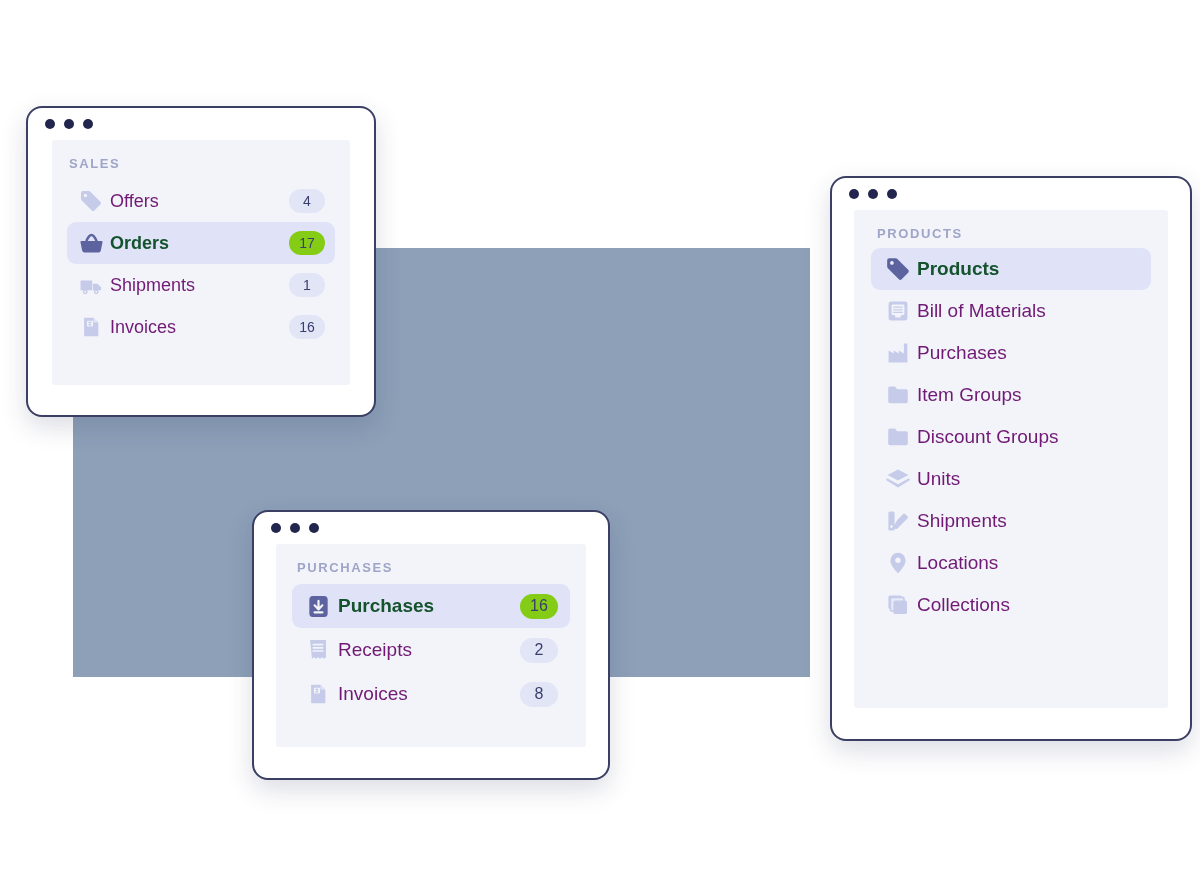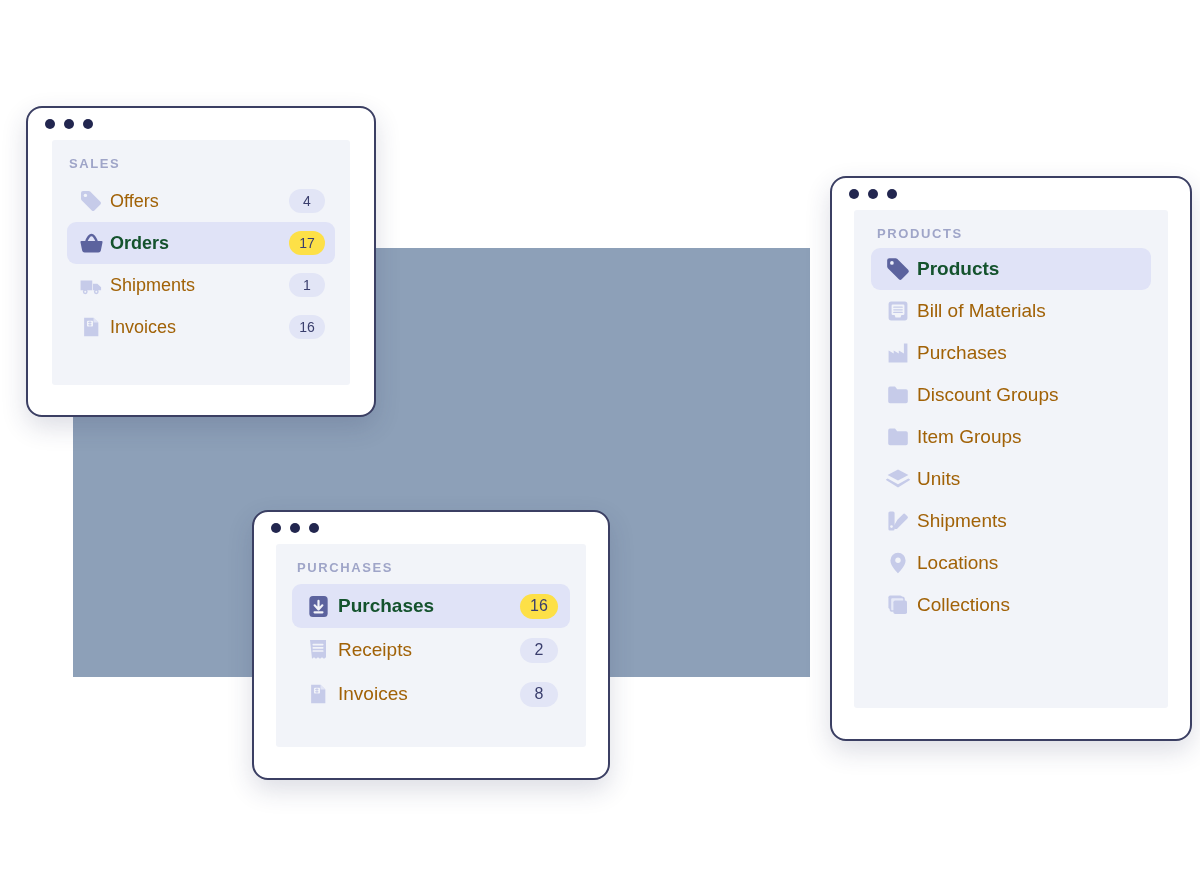--- a/index.html
+++ b/index.html
@@ -75,39 +75,39 @@
     background: #e0e3f7;
   }
   .nav-icon {
     display: flex;
     align-items: center;
     justify-content: center;
     flex: 0 0 auto;
   }
   .nav-icon svg { display: block; }
   .nav-label {
-    color: #a16207;
+    color: #701a75;
     white-space: nowrap;
     flex: 1 1 auto;
   }
   .nav-item.active .nav-label {
     color: #14532d;
     font-weight: 700;
   }
   .badge {
     background: #e2e5f6;
     color: #3a3e6d;
     border-radius: 999px;
     display: flex;
     align-items: center;
     justify-content: center;
     flex: 0 0 auto;
   }
   .nav-item.active .badge {
-    background: #fde047;
+    background: #84cc16;
   }
 
   
   #win-sales {
     left: 26px;
     top: 106px;
     width: 350px;
     height: 311px;
   }
   #win-sales .panel {
@@ -345,30 +345,30 @@
           </span>
           <span class="nav-label">Purchases</span>
         </div>
 
         <div class="nav-item">
           <span class="nav-icon">
             <svg width="24" height="24" viewBox="0 0 24 24">
                 <path d="M2.2 5.4A1.8 1.8 0 0 1 4 3.6h5l2.2 2.6h8.8a1.8 1.8 0 0 1 1.8 1.8v10.4a1.8 1.8 0 0 1-1.8 1.8H4a1.8 1.8 0 0 1-1.8-1.8Z" fill="#c6cbe9"></path>
               </svg>
           </span>
+          <span class="nav-label">Item Groups</span>
+        </div>
+
+        <div class="nav-item">
+          <span class="nav-icon">
+            <svg width="24" height="24" viewBox="0 0 24 24">
+                <path d="M2.2 5.4A1.8 1.8 0 0 1 4 3.6h5l2.2 2.6h8.8a1.8 1.8 0 0 1 1.8 1.8v10.4a1.8 1.8 0 0 1-1.8 1.8H4a1.8 1.8 0 0 1-1.8-1.8Z" fill="#c6cbe9"></path>
+              </svg>
+          </span>
           <span class="nav-label">Discount Groups</span>
-        </div>
-
-        <div class="nav-item">
-          <span class="nav-icon">
-            <svg width="24" height="24" viewBox="0 0 24 24">
-                <path d="M2.2 5.4A1.8 1.8 0 0 1 4 3.6h5l2.2 2.6h8.8a1.8 1.8 0 0 1 1.8 1.8v10.4a1.8 1.8 0 0 1-1.8 1.8H4a1.8 1.8 0 0 1-1.8-1.8Z" fill="#c6cbe9"></path>
-              </svg>
-          </span>
-          <span class="nav-label">Item Groups</span>
         </div>
 
         <div class="nav-item">
           <span class="nav-icon">
             <svg width="24" height="24" viewBox="0 0 24 24">
                 <path d="M12 2.4 22.4 8 12 13.6 1.6 8Z" fill="#c6cbe9"></path>
                 <path d="M1.6 12.6 12 18.2l10.4-5.6 2 1.1L12 21.6 -.4 13.7Z" fill="#c6cbe9" transform="translate(0,-1)"></path>
               </svg>
           </span>
           <span class="nav-label">Units</span>

